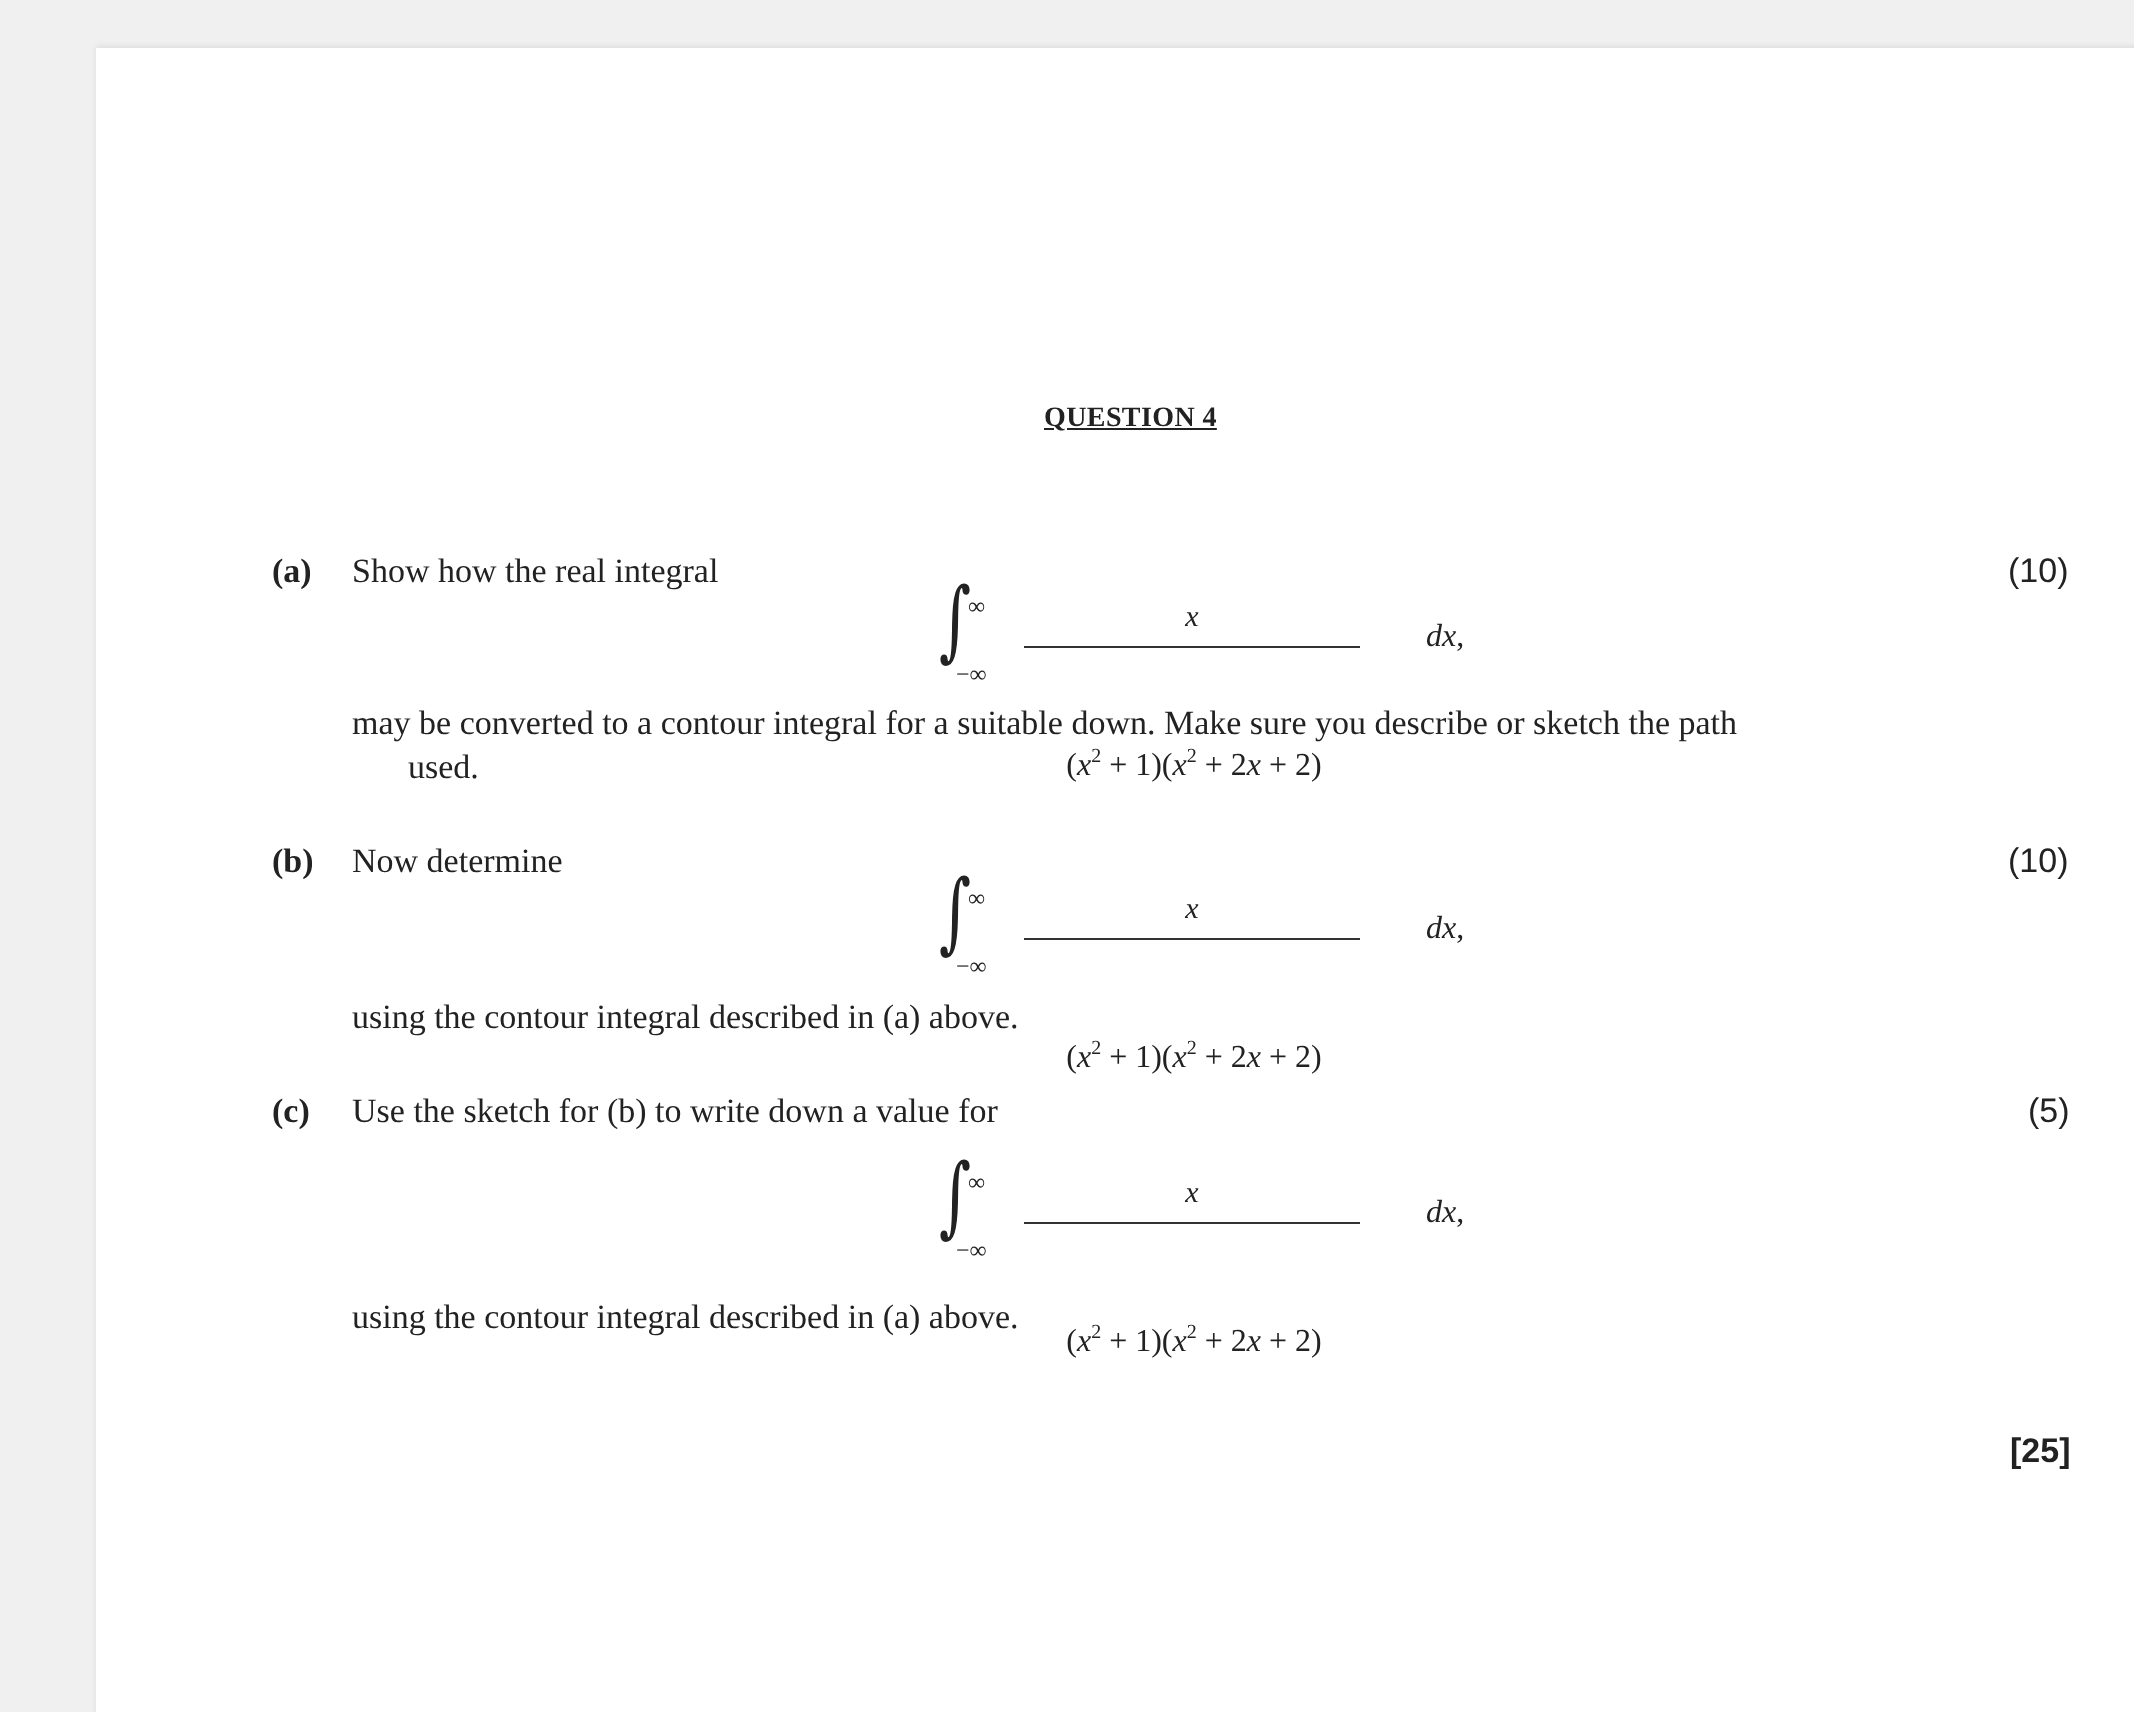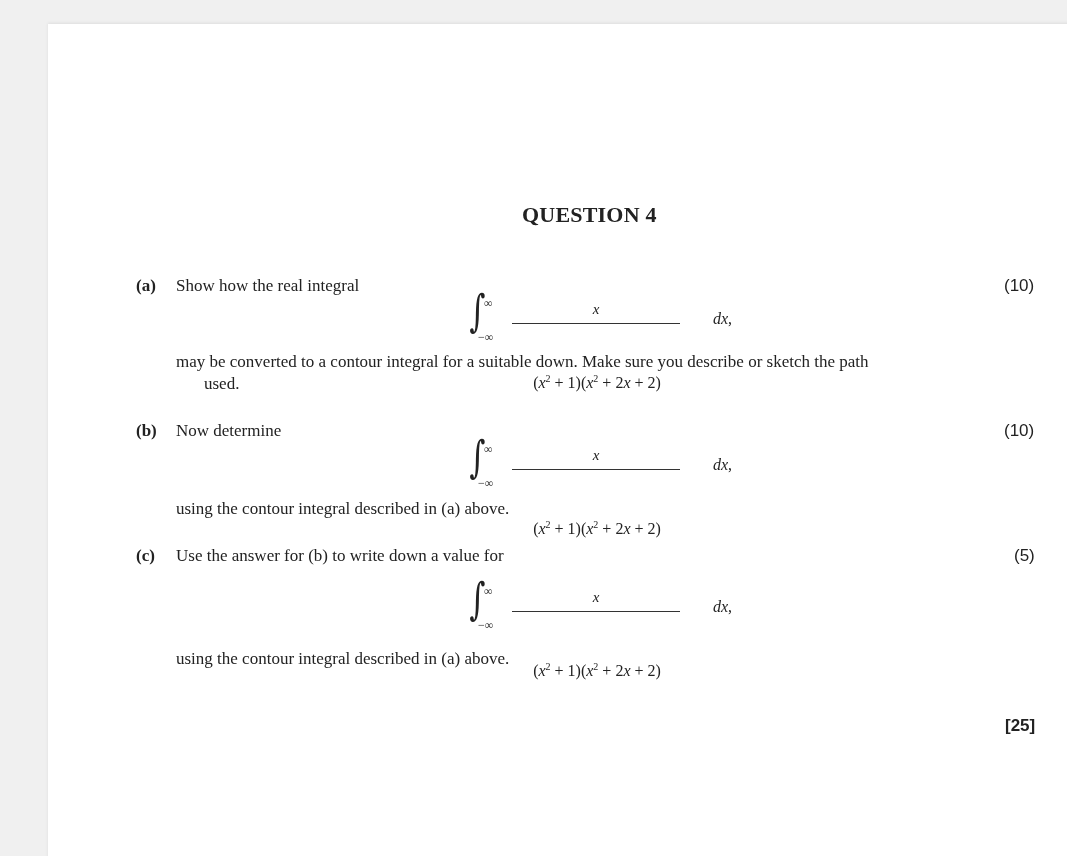--- a/index.html
+++ b/index.html
@@ -9,22 +9,22 @@
       font-family: "DejaVu Serif", "Liberation Serif", serif;
       color: #222;
     }
     .page {
       position: absolute; left: 48px; top: 24px;
       width: 1040px; height: 900px; background: #ffffff;
       box-shadow: 0 -1px 3px rgba(0,0,0,0.08);
     }
     .abs { position: absolute; white-space: nowrap; }
     .title {
-      left: 522px; top: 202px; font-weight: bold; font-size: 22px;
-      font-family: "Liberation Serif", "DejaVu Serif", serif; letter-spacing: 0.2px;
+      left: 522px; top: 202px; font-weight: bold; font-size: 14px;
+      font-family: "Liberation Serif", "DejaVu Serif", serif; letter-spacing: 0.2px; text-decoration: underline;
     }
     .txt { font-family: "Liberation Serif", "DejaVu Serif", serif; font-size: 17px; }
     .label { font-weight: bold; }
     .marks { font-family: Liberation Sans, sans-serif; font-size: 17px; }
     .total { font-weight: bold; }
     .integral {
       position: absolute; width: 260px; height: 56px;
     }
     .int-sign {
       position: absolute; left: 8px; top: -4px; font-size: 44px; line-height: 1;
@@ -76,21 +76,21 @@
   <span class="int-lo">−∞</span>
   <span class="num">x</span>
   <span class="bar"></span>
   <span class="den">(<i>x</i><sup>2</sup> + 1)(<i>x</i><sup>2</sup> + 2<i>x</i> + 2)</span>
   <span class="dx"><i>dx</i>,</span>
 </div>
 
 <div class="abs txt" style="left:176px; top:499px;">using the contour integral described in (a) above.</div>
 
 <div class="abs txt label" style="left:136px; top:546px;">(c)</div>
-<div class="abs txt" style="left:176px; top:546px;">Use the answer for (b) to write down a value for</div>
+<div class="abs txt" style="left:176px; top:546px;">Use the sketch for (b) to write down a value for</div>
 <div class="abs marks" style="left:1014px; top:546px;">(5)</div>
 
 <div class="integral" style="left:458px; top:581px;">
   <span class="int-sign">∫</span>
   <span class="int-up">∞</span>
   <span class="int-lo">−∞</span>
   <span class="num">x</span>
   <span class="bar"></span>
   <span class="den">(<i>x</i><sup>2</sup> + 1)(<i>x</i><sup>2</sup> + 2<i>x</i> + 2)</span>
   <span class="dx"><i>dx</i>,</span>

